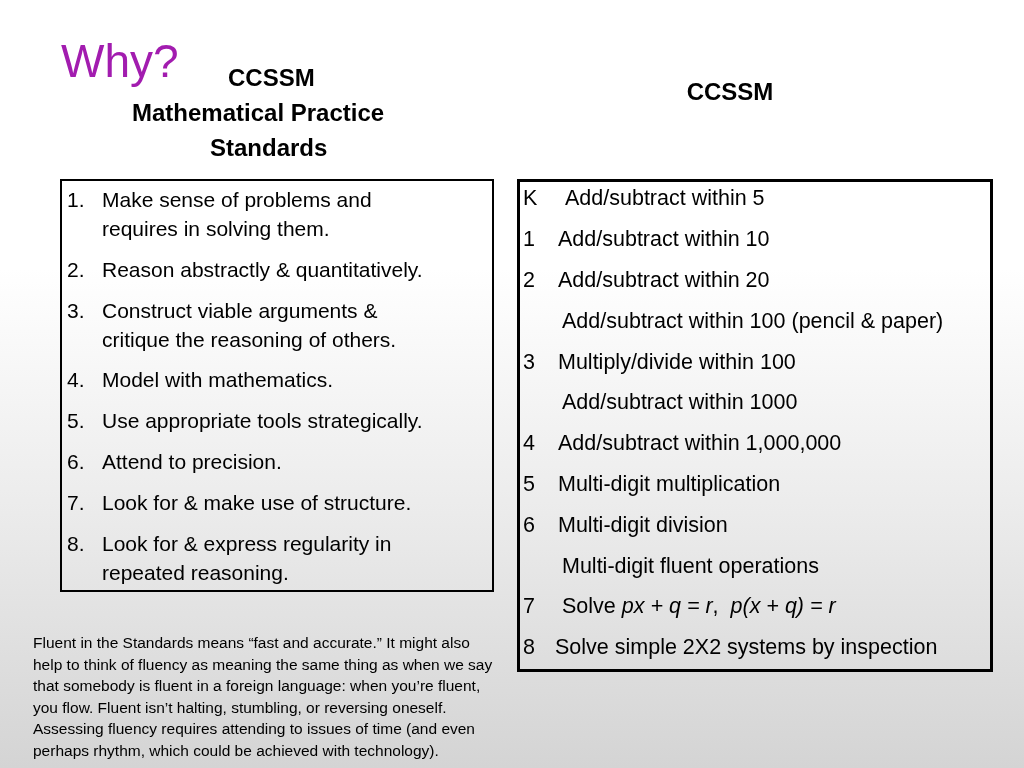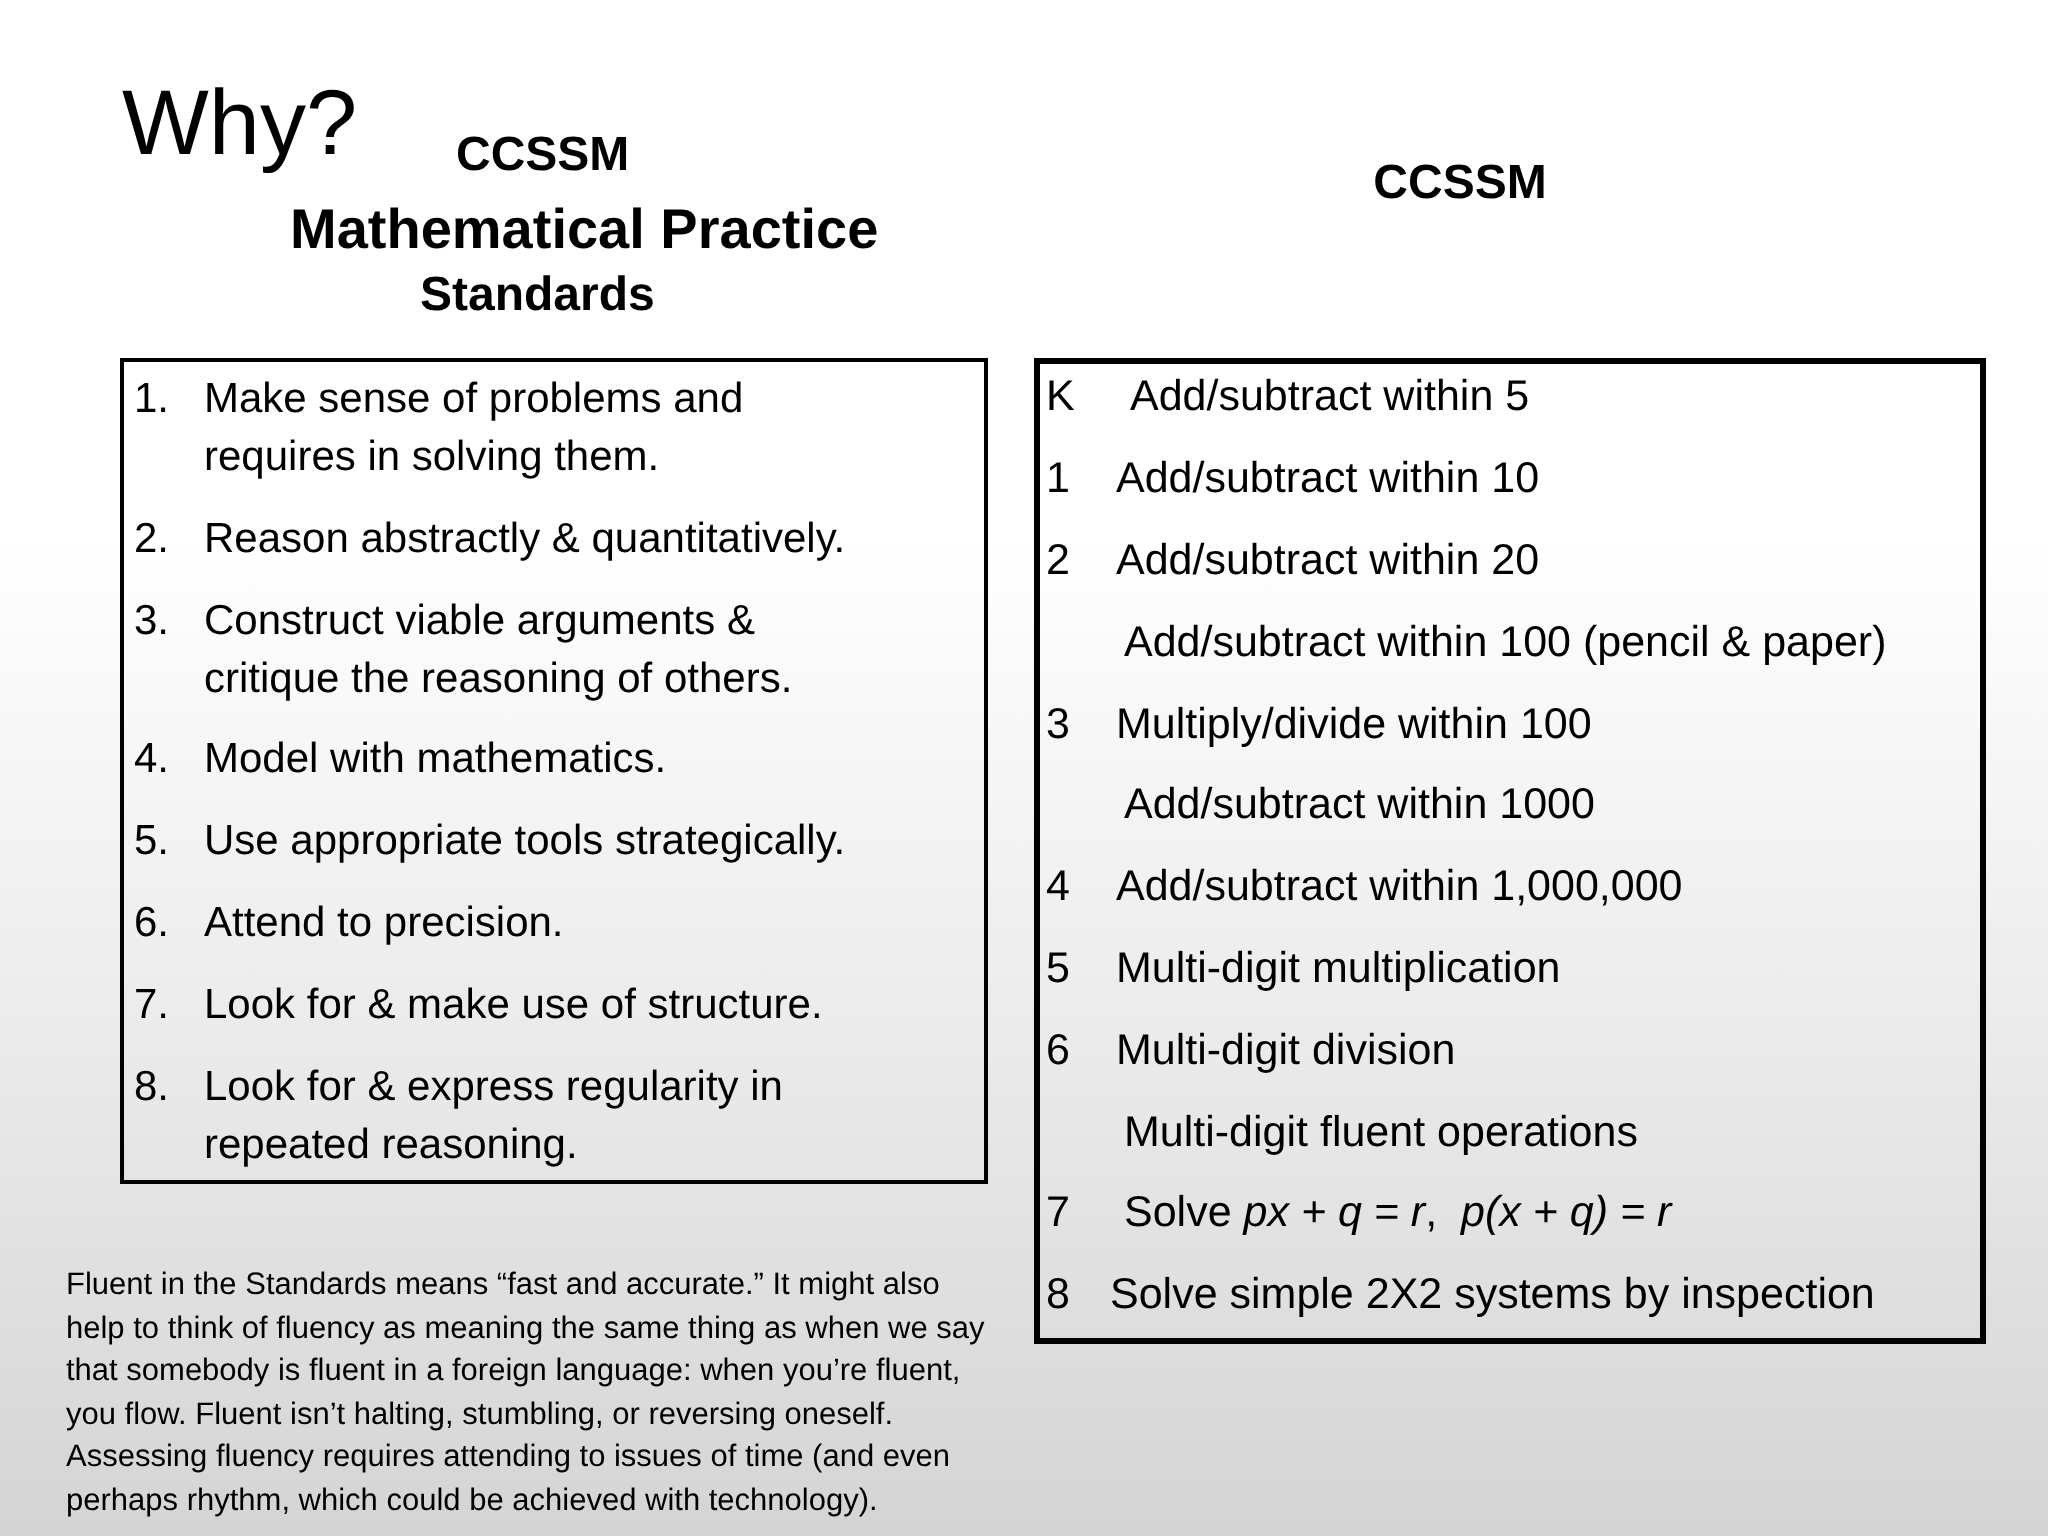--- a/index.html
+++ b/index.html
@@ -2,23 +2,23 @@
 <html><head>
 <meta charset="utf-8">
 <style>
   html, body { margin:0; padding:0; }
   body {
     width:1024px; height:768px; overflow:hidden; position:relative;
     background: linear-gradient(to bottom, #ffffff 0%, #ffffff 35%, #e9e9e9 70%, #d4d4d4 100%);
     font-family: "Liberation Sans", sans-serif; color:#000;
   }
   .abs { position:absolute; }
-  .why { left:61px; top:38px; font-size:46px; color:#000000; line-height:1; }
+  .why { left:61px; top:38px; font-size:46px; color:#a21caf; line-height:1; }
   .lt1 { left:228px; top:64px; font-weight:bold; font-size:24px; }
-  .lt2 { left:132px; top:99px; font-weight:bold; font-size:28px;margin-left:13px; }
+  .lt2 { left:132px; top:99px; font-weight:bold; font-size:24px; }
   .lt3 { left:210px; top:134px; font-weight:bold; font-size:24px; }
   .right-title { left:630px; top:74px; width:200px; text-align:center; font-weight:bold; font-size:24px; line-height:35px; }
 
   .box-left { left:60px; top:179px; width:434px; height:413px; border:2px solid #000; box-sizing:border-box; }
   .box-right { left:517px; top:179px; width:476px; height:493px; border:3px solid #000; box-sizing:border-box; }
 
   .practice { position:absolute; left:67px; font-size:21px; line-height:29px; }
   .practice .num { position:absolute; left:0; width:30px; }
   .practice .txt { position:absolute; left:35px; white-space:nowrap;text-align:center; }
 

